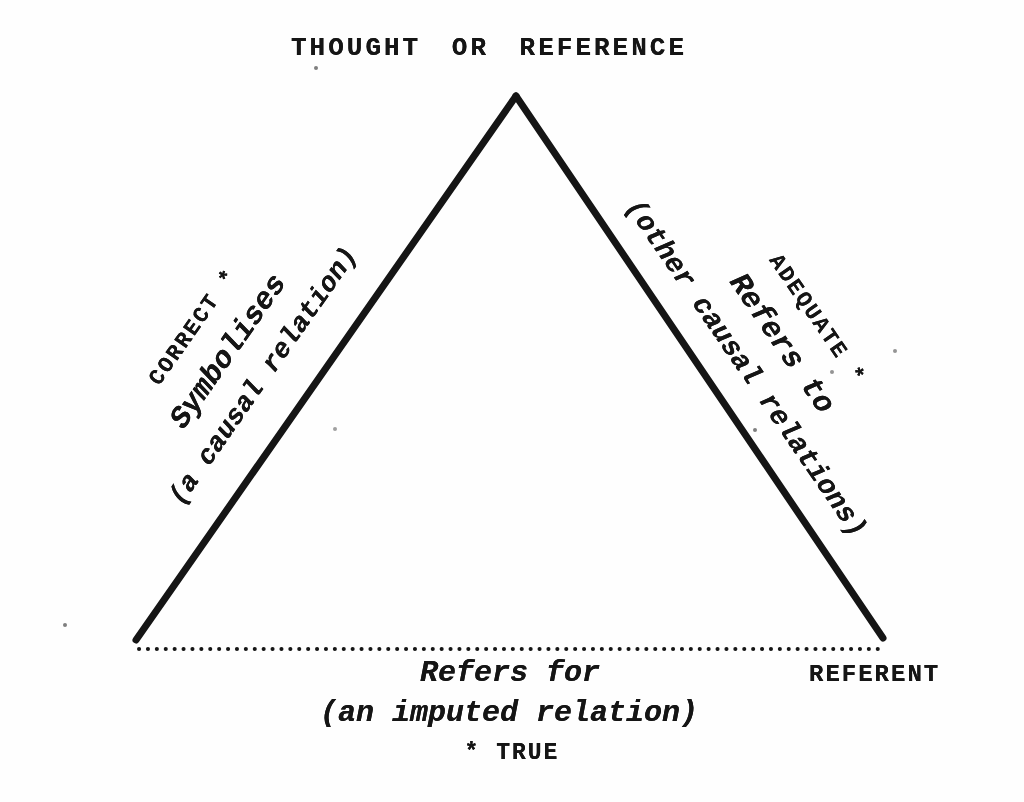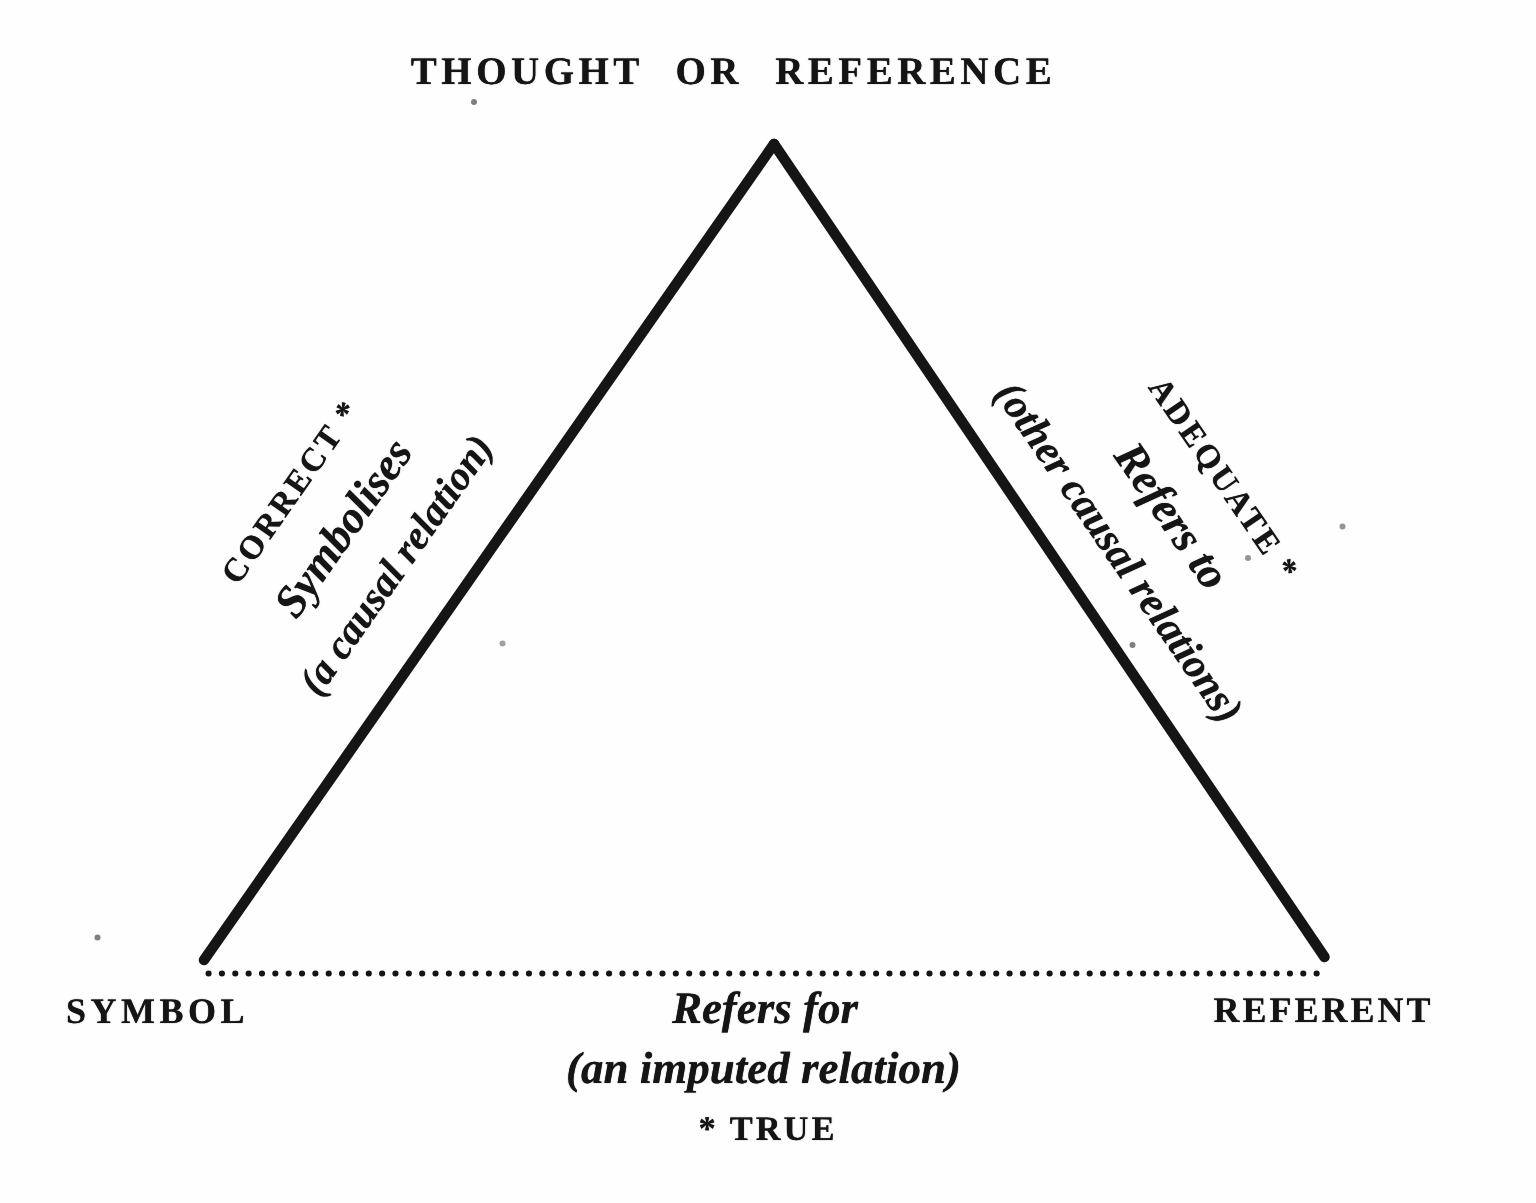--- a/index.html
+++ b/index.html
@@ -3,21 +3,21 @@
 <meta charset="utf-8">
 <style>
   :root { --ink: #151515; --paper: #fefefe; }
   html, body { margin: 0; padding: 0; }
   .page {
     position: relative;
     width: 1024px;
     height: 802px;
     background: var(--paper);
     color: var(--ink);
-    font-family: Liberation Serif, serif;
+    font-family: Liberation Mono, monospace;
     overflow: hidden;
   }
   .page * { text-shadow: 0 0 0.6px currentColor; }
 
   .title {
     position: absolute;
     left: 489px;
     top: 33px;
     transform: translateX(-50%);
     font-size: 26px;
@@ -102,21 +102,20 @@
     <div class="ital rel">Symbolises</div>
     <div class="ital qual">(a causal relation)</div>
   </div>
 
   <div class="side side-right">
     <div class="caps">ADEQUATE *</div>
     <div class="ital rel">Refers to</div>
     <div class="ital qual">(other causal relations)</div>
   </div>
 
-  <div class="caps symbol">SYMBOL</div>
   <div class="caps referent">REFERENT</div>
   <div class="ital standsfor">Refers for</div>
   <div class="ital imputed">(an imputed relation)</div>
   <div class="caps footnote">* TRUE</div>
 
   <div class="speck" style="left:314px; top:66px;"></div>
   <div class="speck" style="left:63px; top:623px;"></div>
   <div class="speck" style="left:893px; top:349px; opacity:.45;"></div>
   <div class="speck" style="left:830px; top:370px; opacity:.45;"></div>
   <div class="speck" style="left:753px; top:428px;"></div>

